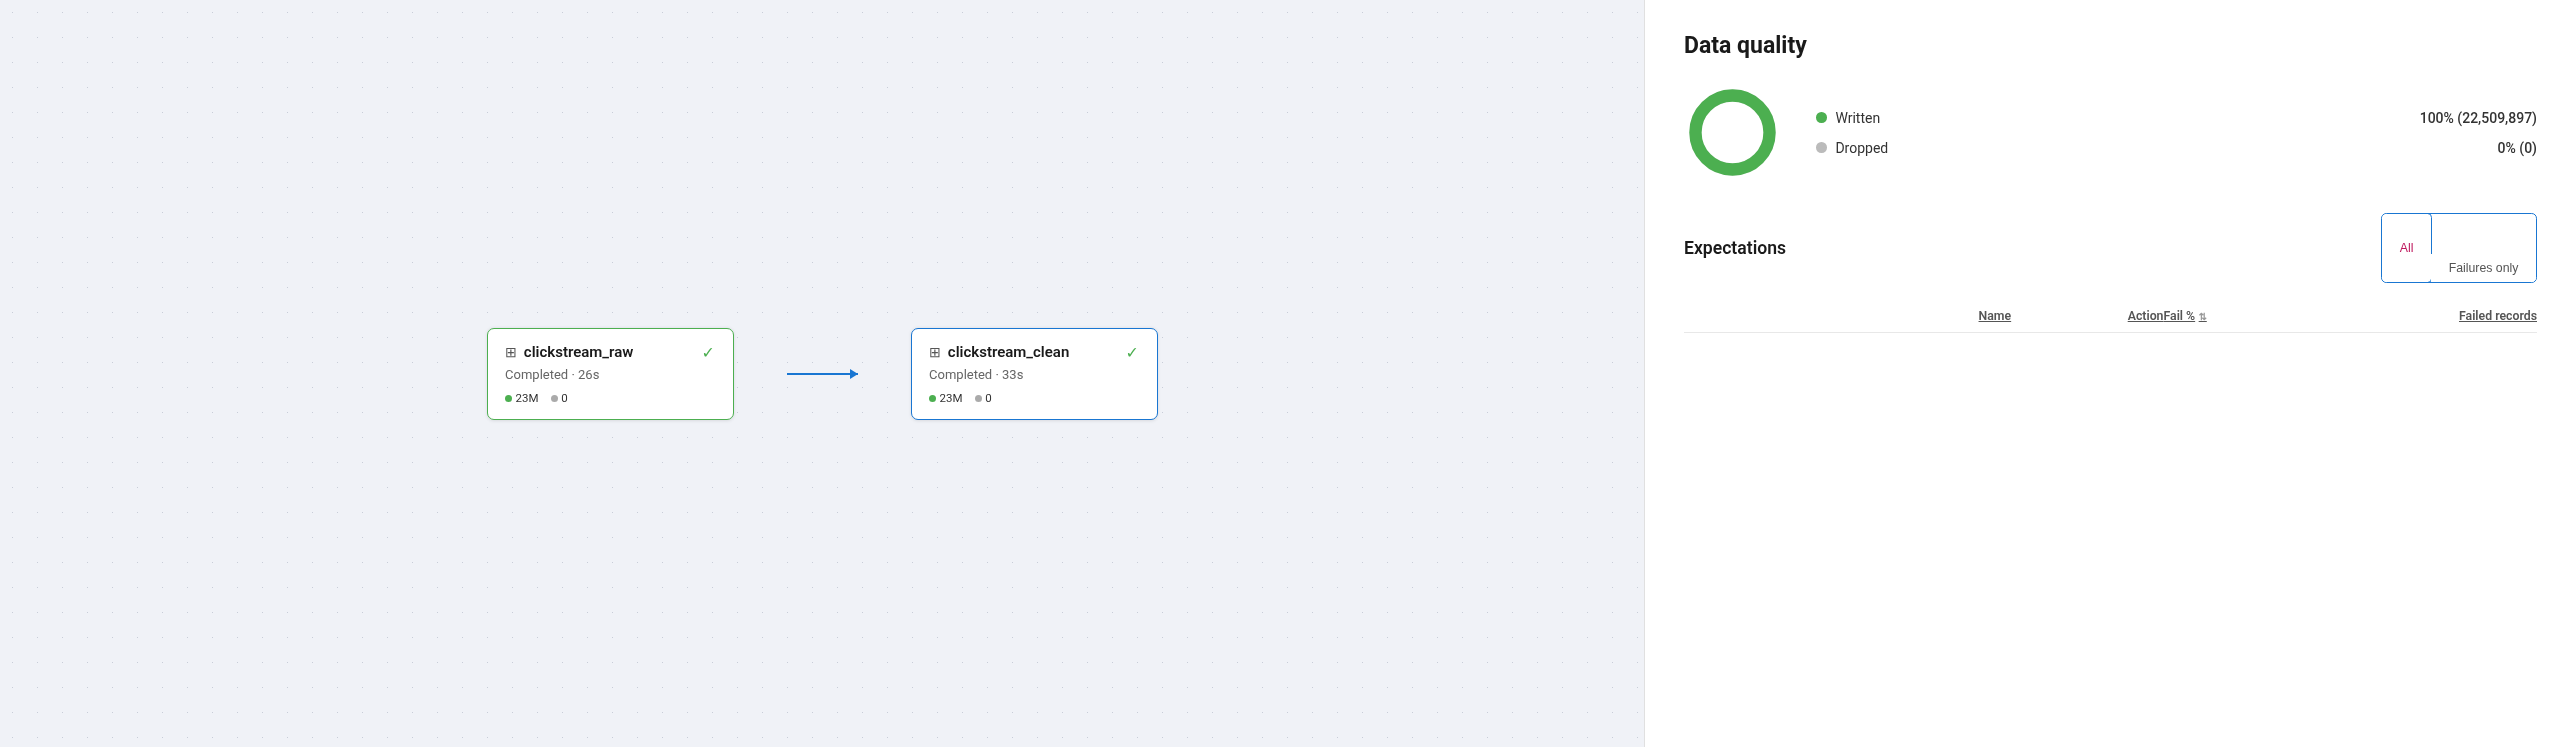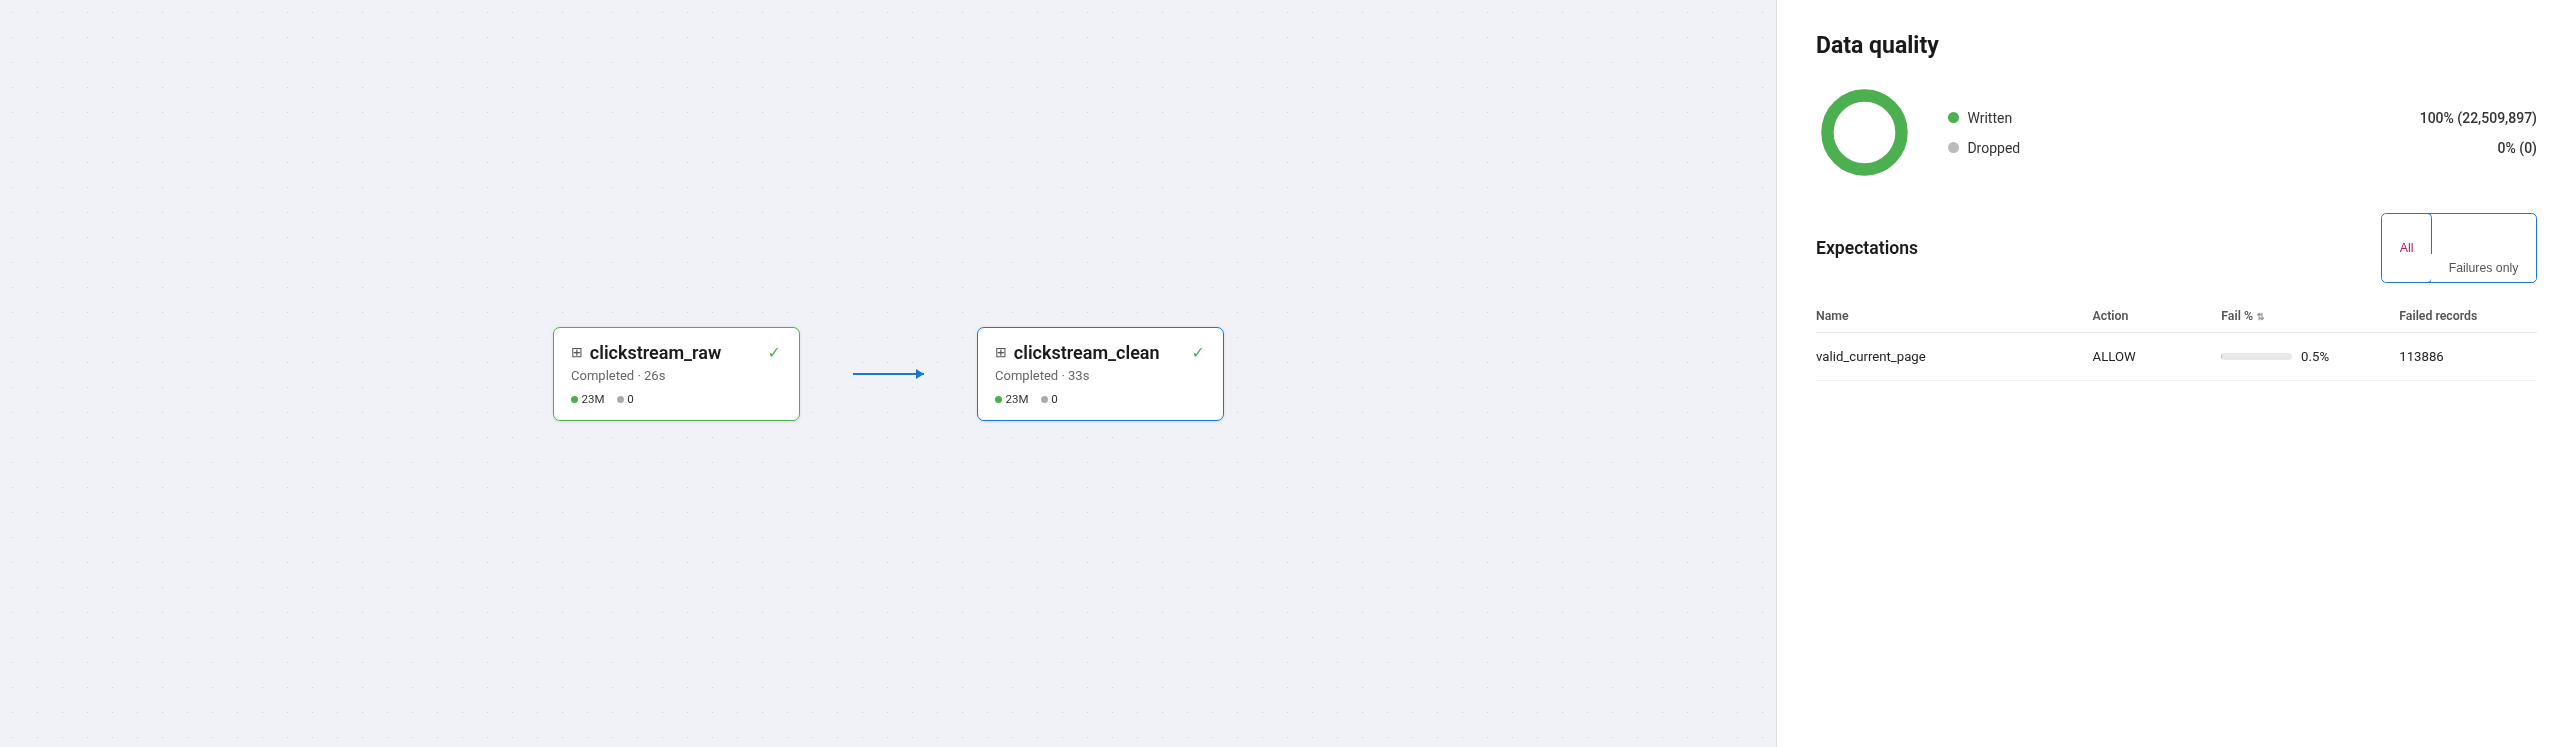--- a/index.html
+++ b/index.html
@@ -60,21 +60,21 @@
       align-items: center;
       gap: 7px;
     }
 
     .node-icon {
       color: #555;
       font-size: 14px;
     }
 
     .node-title {
-      font-size: 18px;
+      font-size: 15px;
       font-weight: 600;
       color: #1a1a1a;
     }
 
     .check-icon {
       color: #4caf50;
       font-size: 16px;
     }
 
     .node-status {
@@ -138,21 +138,21 @@
       top: -4.4px;
       width: 0;
       height: 0;
       border-left: 8.8px solid #1976d2;
       border-top: 5.3px solid transparent;
       border-bottom: 5.3px solid transparent;
     }
 
     
     .quality-panel {
-      width: 800px;
+      width: 932px;
       background: white;
       padding: 32px 39px;
       border-left: 0.9px solid #e0e0e0;
       overflow-y: auto;
     }
 
     .panel-title {
       font-size: 23px;
       font-weight: 700;
       color: #1a1a1a;
@@ -262,26 +262,27 @@
       color: #555;
     }
 
     
     .expectations-table {
       width: 100%;
       border-collapse: collapse;
     }
 
     .expectations-table th {
-      text-align: left;
+      text-align: right;
       font-size: 12.3px;
       font-weight: 600;
       color: #555;
       padding: 8.8px 0;
       border-bottom: 0.9px solid #e8e8e8;
+      text-decoration: underline;
     }
 
     .th-fail {
       display: flex;
       align-items: center;
       gap: 3.5px;
     }
 
     .sort-icon {
       color: #999;
@@ -440,29 +441,16 @@
             <span>Fail %</span>
             <span class="sort-icon">⇅</span>
           </div>
         </th>
         <th class="col-failed">
           <span>Failed records</span>
         </th>
       </tr>
     </thead>
     <tbody id="expectations-tbody">
-        <tr>
-          <td>valid_current_page</td>
-          <td>ALLOW</td>
-          <td>
-            <div class="progress-bar-container">
-              <div class="progress-bar-bg">
-                <div class="progress-bar-fill-gray" style="width: 0.5%;"></div>
-              </div>
-              <span>0.5%</span>
-            </div>
-          </td>
-          <td>113886</td>
-        </tr>
       </tbody>
   </table>
 </div>
 
 
 </body></html>

